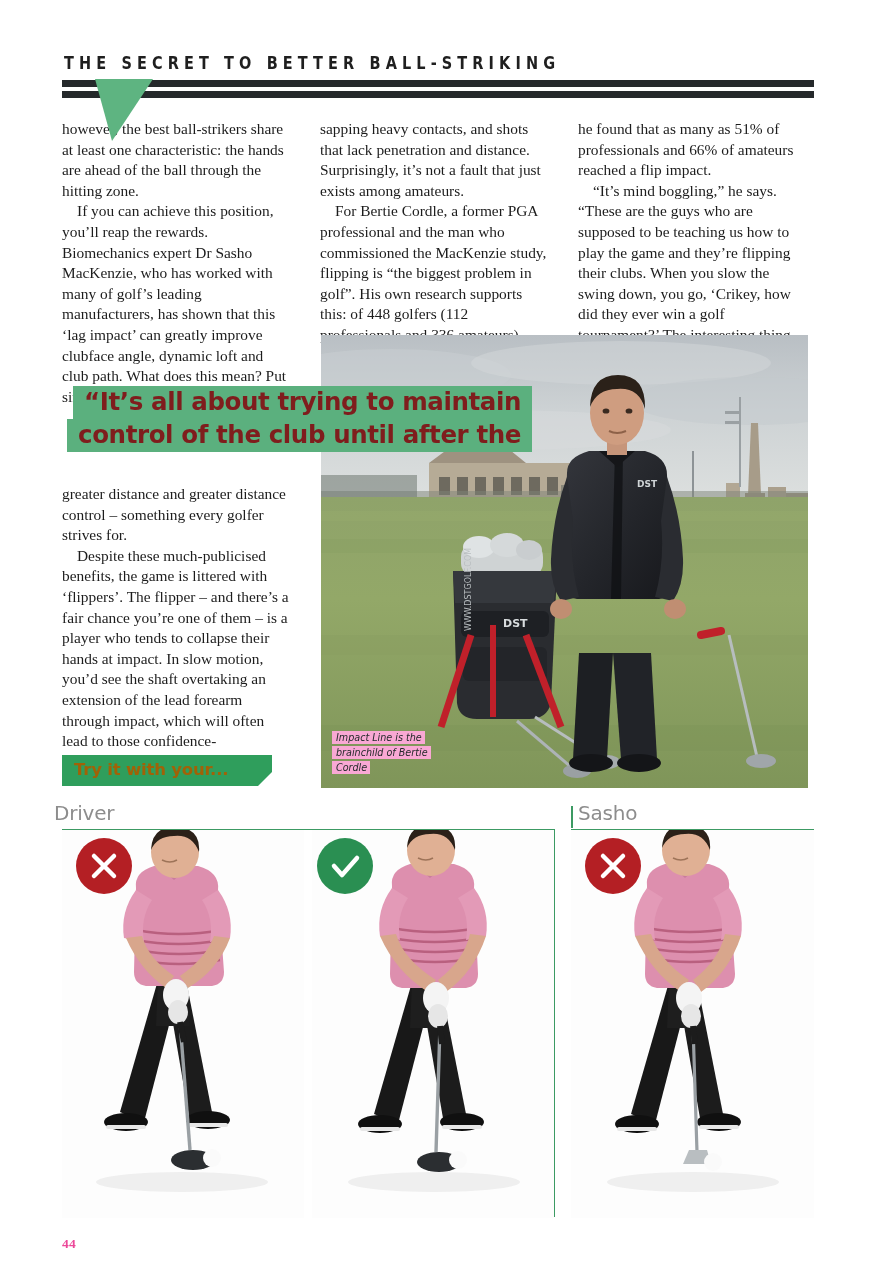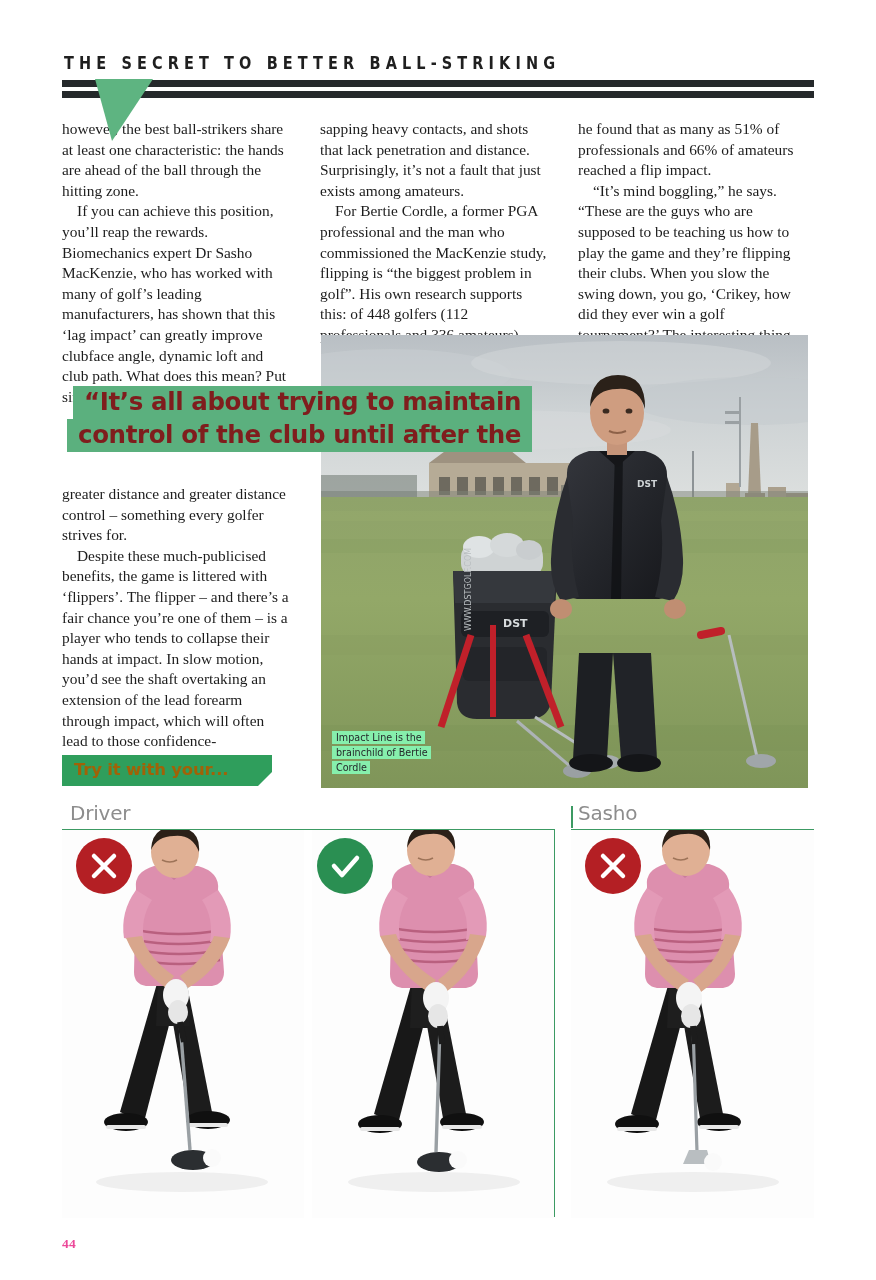--- a/index.html
+++ b/index.html
@@ -131,24 +131,25 @@
     left: 332px;
     top: 730px;
     width: 104px;
     z-index: 7;
     font-family: "DejaVu Sans", sans-serif;
     font-size: 9.6px;
     line-height: 15px;
     color: #25292b;
   }
   .hero-caption span {
-    background: #86efac;
+    background: #f9a8d4;
     box-decoration-break: clone;
     -webkit-box-decoration-break: clone;
     padding: 1px 3px 1px 4px;
+    font-style: italic;
   }
 
   
   .tryit {
     position: absolute;
     left: 62px;
     top: 755px;
     height: 31px;
     z-index: 5;
   }
@@ -170,21 +171,21 @@
 
   
   .club-head {
     position: absolute;
     font-family: "DejaVu Sans", sans-serif;
     font-size: 20px;
     font-weight: 400;
     color: #8d8d8d;
     letter-spacing: -0.2px;
   }
-  #driver-head { left: 70px;  top: 801px; text-align: center; }
+  #driver-head { left: 54px;  top: 801px; text-align: center; }
   #irons-head  { left: 578px; top: 801px; }
 
   .irons-tick {
     position: absolute;
     left: 571px;
     top: 806px;
     width: 2px;
     height: 22px;
     background: #3c9a63;
   }

